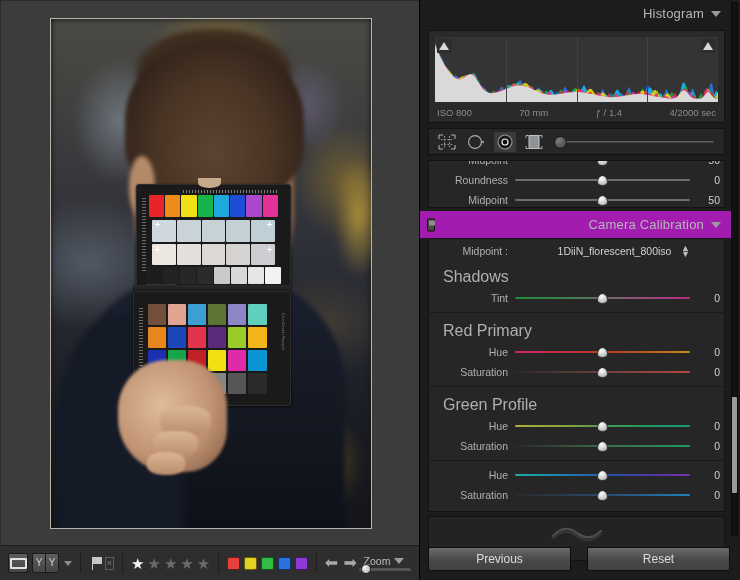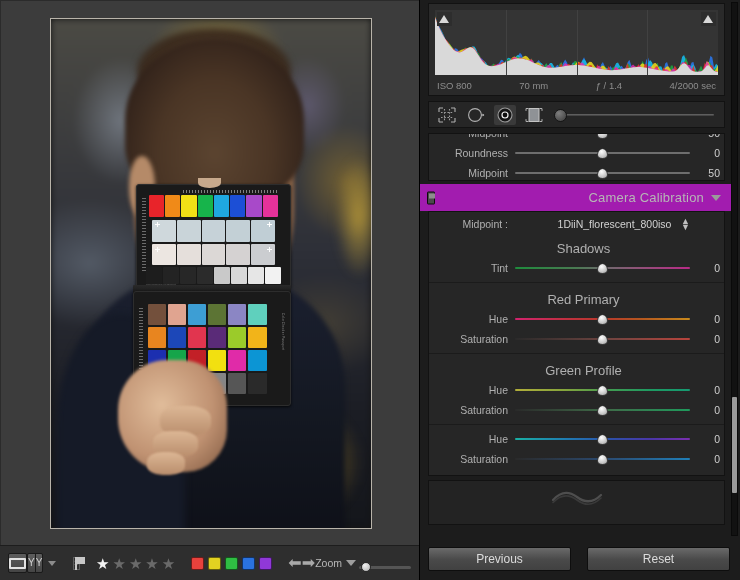--- a/index.html
+++ b/index.html
@@ -181,21 +181,21 @@
   .sl-track .bar { position:absolute; left:0; right:0; top:6px; height:2px;
       border-radius:1px; background:#6e6e6e; }
   .sl-track .knob { position:absolute; top:2px; width:11px; height:11px;
       margin-left:-5.5px;
       background: radial-gradient(circle at 40% 30%, #fdfdfd, #c9c9c9 60%, #9a9a9a);
       border:1px solid #3a3a3a;
       border-radius: 50% 50% 50% 50% / 62% 62% 38% 38%;
       clip-path: polygon(50% 0%, 100% 38%, 100% 76%, 78% 100%, 22% 100%, 0 76%, 0 38%); }
   .sl-val { width:30px; text-align:right; font-size:10.5px; color:#cfcfcf; }
 
-  .group-title { text-align:center; font-size:13px; color:#b0b0b0;
+  .group-title { font-size:16px; color:#b0b0b0;
       padding: 5px 0 2px 14px; }
 
   .profile-row { display:flex; align-items:center; height:24px; }
   .pr-label { width:86px; text-align:right; font-size:10.5px; color:#b0b0b0;
       padding-right:7px; }
   .pr-val { flex:1; font-size:10.5px; color:#d2d2d2; text-align:center;
       position:relative; padding-right:10px; }
   .pr-arrows { position:absolute; right:34px; top:50%; transform:translateY(-50%);
       font-size:9px; color:#bfbfbf; line-height:6px; }
 
@@ -244,22 +244,22 @@
   .rejecticon { width:13px; height:13px; border:1px solid #5e5e5e;
       color:#7d7d7d; font-size:9px; text-align:center; line-height:11px;
       cursor:pointer; }
   .stars { display:flex; gap:3px; }
   .star { font-size:15px; line-height:15px; color:#6a6a6a; cursor:pointer; }
   .star.on { color:#f2f2f2; }
   .labels { display:flex; gap:4px; }
   .lab { width:13px; height:13px; border:1px solid rgba(0,0,0,.55);
       border-radius:2px; cursor:pointer; }
   .navarr { font-size:16px; color:#a9a9a9; cursor:pointer; line-height:16px; }
-  #zoomcell { margin-left:auto; display:flex; flex-direction:row;
-      align-items:flex-end; gap:1px; }
+  #zoomcell { margin-left:auto; display:flex; flex-direction:column;
+      align-items:center; gap:1px; }
   #zoomcell .top { display:flex; align-items:center; gap:4px; }
   #zoomcell .lbl { font-size:10.5px; color:#b8b8b8; }
   #zoomcell .trk2 { width:52px; height:3px; background:#555; border-radius:2px;
       position:relative; margin-left:2px; }
   #zoomcell .knb2 { position:absolute; left:0; top:-4px; width:10px; height:10px;
       border-radius:50%; background:radial-gradient(circle at 35% 30%,#f0f0f0,#b0b0b0);
       border:1px solid #2a2a2a; }
   .caret-dn { width:0;height:0; border-left:5px solid transparent;
       border-right:5px solid transparent; border-top:6px solid #9e9e9e; }
 </style>
@@ -421,20 +421,24 @@
       <div class="trk2">
         <div class="knb2" id="zoomknob" style="left: 2.16px;"></div>
       </div>
     </div>
   </div>
 
   <div id="right-panel">
 
     <div id="panel-scroll">
 
+      <div class="hdr-row">
+        <span class="hdr-title">Histogram</span>
+        <span class="hdr-caret"></span>
+      </div>
 
       <div id="histo-wrap">
         <div id="histo">
           <div class="vline" style="left:25%"></div>
           <div class="vline" style="left:50%"></div>
           <div class="vline" style="left:75%"></div>
           <svg id="histo-svg" width="100%" height="100%" viewBox="0 0 300 67" preserveAspectRatio="none">
               <path d="M0,67 L0.0,7.2 L2.0,10.5 L4.0,15.2 L6.0,21.6 L8.0,27.3 L10.0,30.3 L12.0,32.0 L14.0,34.8 L16.0,38.7 L18.0,40.9 L20.0,40.3 L22.0,39.4 L24.0,40.7 L26.0,43.5 L28.0,44.4 L30.0,42.5 L32.0,40.5 L34.0,40.8 L36.0,42.0 L38.0,41.2 L40.0,38.6 L42.0,38.0 L44.0,41.5 L46.0,46.5 L48.0,49.4 L50.0,50.3 L52.0,52.8 L54.0,57.8 L56.0,61.8 L58.0,61.2 L60.0,57.8 L62.0,56.2 L64.0,57.3 L66.0,57.6 L68.0,54.6 L70.0,51.2 L72.0,51.7 L74.0,55.5 L76.0,57.5 L78.0,55.2 L80.0,51.9 L82.0,51.7 L84.0,53.3 L86.0,52.1 L88.0,47.3 L90.0,44.0 L92.0,46.1 L94.0,51.0 L96.0,53.1 L98.0,51.8 L100.0,51.9 L102.0,55.9 L104.0,59.9 L106.0,58.6 L108.0,53.7 L110.0,51.5 L112.0,54.5 L114.0,58.2 L116.0,57.9 L118.0,55.7 L120.0,57.5 L122.0,63.3 L124.0,66.8 L126.0,63.8 L128.0,58.1 L130.0,56.4 L132.0,58.6 L134.0,58.8 L136.0,54.5 L138.0,51.1 L140.0,54.0 L142.0,60.7 L144.0,63.5 L146.0,60.1 L148.0,56.6 L150.0,57.8 L152.0,60.6 L154.0,58.5 L156.0,52.0 L158.0,48.8 L160.0,53.3 L162.0,60.0 L164.0,61.6 L166.0,59.0 L168.0,59.2 L170.0,64.3 L172.0,67.8 L174.0,63.8 L176.0,56.1 L178.0,53.7 L180.0,58.1 L182.0,62.1 L184.0,60.5 L186.0,57.7 L188.0,60.9 L190.0,68.5 L192.0,71.5 L194.0,65.9 L196.0,58.5 L198.0,57.4 L200.0,60.6 L202.0,60.1 L204.0,54.3 L206.0,51.2 L208.0,56.6 L210.0,65.4 L212.0,67.5 L214.0,62.2 L216.0,58.1 L218.0,60.6 L220.0,63.6 L222.0,59.6 L224.0,51.3 L226.0,49.1 L228.0,56.3 L230.0,64.5 L232.0,65.2 L234.0,61.5 L236.0,62.5 L238.0,69.0 L240.0,71.7 L242.0,64.7 L244.0,55.1 L246.0,53.7 L248.0,60.1 L250.0,64.3 L252.0,61.3 L254.0,58.2 L256.0,62.7 L258.0,70.3 L260.0,69.6 L262.0,58.9 L264.0,49.7 L266.0,51.1 L268.0,58.0 L270.0,59.2 L272.0,54.2 L274.0,53.6 L276.0,62.8 L278.0,73.3 L280.0,73.9 L282.0,66.2 L284.0,61.0 L286.0,62.4 L288.0,62.4 L290.0,55.2 L292.0,47.1 L294.0,49.0 L296.0,60.6 L298.0,69.9 L300.0,68.7 L300,67 Z" fill="#2b6fd6"></path>
               <path d="M0,67 L0.0,8.6 L2.0,13.3 L4.0,16.6 L6.0,19.5 L8.0,23.1 L10.0,27.6 L12.0,31.9 L14.0,34.8 L16.0,36.5 L18.0,38.1 L20.0,40.7 L22.0,43.8 L24.0,46.0 L26.0,46.1 L28.0,44.2 L30.0,42.1 L32.0,41.1 L34.0,40.9 L36.0,40.3 L38.0,38.7 L40.0,37.4 L42.0,38.0 L44.0,41.3 L46.0,46.0 L48.0,49.9 L50.0,51.7 L52.0,52.5 L54.0,54.2 L56.0,57.2 L58.0,60.2 L60.0,61.2 L62.0,59.9 L64.0,57.9 L66.0,57.2 L68.0,58.0 L70.0,58.7 L72.0,57.3 L74.0,53.8 L76.0,50.4 L78.0,49.2 L80.0,50.1 L82.0,51.0 L84.0,50.0 L86.0,47.6 L88.0,46.2 L90.0,47.6 L92.0,51.0 L94.0,53.8 L96.0,54.0 L98.0,52.6 L100.0,52.3 L102.0,54.5 L104.0,57.8 L106.0,59.5 L108.0,58.0 L110.0,55.3 L112.0,54.1 L114.0,55.7 L116.0,58.3 L118.0,59.1 L120.0,57.1 L122.0,54.7 L124.0,54.7 L126.0,57.8 L128.0,61.4 L130.0,62.4 L132.0,60.4 L134.0,58.2 L136.0,58.5 L138.0,61.2 L140.0,63.4 L142.0,62.2 L144.0,58.1 L146.0,54.5 L148.0,54.0 L150.0,56.1 L152.0,57.6 L154.0,56.0 L156.0,52.5 L158.0,50.6 L160.0,52.8 L162.0,57.5 L164.0,60.9 L166.0,60.7 L168.0,58.7 L170.0,58.5 L172.0,61.8 L174.0,66.4 L176.0,68.1 L178.0,65.6 L180.0,61.3 L182.0,59.5 L184.0,61.2 L186.0,63.7 L188.0,63.3 L190.0,59.1 L192.0,54.8 L194.0,54.2 L196.0,57.7 L198.0,61.7 L200.0,62.4 L202.0,59.6 L204.0,57.2 L206.0,58.7 L208.0,63.4 L210.0,67.1 L212.0,66.2 L214.0,61.6 L216.0,57.9 L218.0,58.3 L220.0,61.4 L222.0,62.9 L224.0,59.9 L226.0,54.5 L228.0,51.6 L230.0,53.9 L232.0,59.1 L234.0,62.2 L236.0,60.9 L238.0,58.0 L240.0,58.2 L242.0,63.1 L244.0,69.4 L246.0,71.9 L248.0,69.0 L250.0,64.4 L252.0,63.1 L254.0,65.6 L256.0,67.9 L258.0,64.9 L260.0,56.5 L262.0,48.3 L264.0,46.4 L266.0,51.2 L268.0,57.6 L270.0,59.9 L272.0,57.7 L274.0,56.1 L276.0,59.4 L278.0,66.4 L280.0,71.7 L282.0,71.0 L284.0,65.3 L286.0,60.0 L288.0,59.5 L290.0,63.5 L292.0,66.8 L294.0,64.9 L296.0,59.1 L298.0,55.5 L300.0,57.5 L300,67 Z" fill="#17b2e0" opacity="0.95"></path>
               <path d="M0,67 L0.0,6.3 L2.0,12.0 L4.0,17.7 L6.0,21.5 L8.0,25.1 L10.0,29.9 L12.0,33.2 L14.0,33.8 L16.0,35.1 L18.0,38.8 L20.0,42.1 L22.0,42.9 L24.0,43.6 L26.0,45.0 L28.0,44.1 L30.0,40.6 L32.0,38.7 L34.0,39.8 L36.0,40.3 L38.0,38.9 L40.0,39.2 L42.0,42.0 L44.0,43.7 L46.0,44.3 L48.0,47.9 L50.0,53.9 L52.0,57.0 L54.0,56.4 L56.0,56.7 L58.0,58.2 L60.0,57.2 L62.0,55.1 L64.0,56.6 L66.0,59.8 L68.0,59.0 L70.0,55.2 L72.0,53.8 L74.0,54.2 L76.0,52.3 L78.0,50.3 L80.0,52.2 L82.0,54.8 L84.0,52.5 L86.0,48.2 L88.0,48.1 L90.0,49.9 L92.0,49.3 L94.0,49.0 L96.0,52.7 L98.0,55.6 L100.0,52.9 L102.0,49.9 L104.0,52.1 L106.0,55.7 L108.0,55.8 L110.0,56.3 L112.0,60.1 L114.0,61.6 L116.0,57.4 L118.0,54.6 L120.0,57.9 L122.0,61.3 L124.0,60.2 L126.0,59.6 L128.0,62.0 L130.0,61.1 L132.0,55.6 L134.0,53.7 L136.0,58.2 L138.0,61.0 L140.0,58.6 L142.0,57.4 L144.0,59.1 L146.0,57.3 L148.0,52.3 L150.0,52.8 L152.0,59.0 L154.0,61.2 L156.0,57.8 L158.0,56.7 L160.0,58.7 L162.0,57.1 L164.0,53.6 L166.0,56.7 L168.0,63.7 L170.0,64.3 L172.0,59.5 L174.0,58.6 L176.0,61.0 L178.0,59.6 L180.0,57.4 L182.0,61.9 L184.0,67.9 L186.0,65.6 L188.0,59.3 L190.0,58.9 L192.0,61.7 L194.0,60.3 L196.0,58.7 L198.0,63.5 L200.0,67.3 L202.0,62.0 L204.0,55.0 L206.0,56.2 L208.0,60.1 L210.0,58.8 L212.0,57.9 L214.0,62.6 L216.0,64.5 L218.0,57.5 L220.0,52.2 L222.0,56.5 L224.0,61.8 L226.0,60.7 L228.0,60.3 L230.0,64.7 L232.0,64.7 L234.0,57.2 L236.0,54.5 L238.0,61.6 L240.0,66.9 L242.0,64.4 L244.0,63.2 L246.0,66.4 L248.0,64.5 L250.0,57.2 L252.0,57.1 L254.0,65.5 L256.0,68.4 L258.0,61.7 L260.0,57.2 L262.0,57.4 L264.0,53.8 L266.0,48.8 L268.0,54.2 L270.0,66.2 L272.0,69.1 L274.0,62.9 L276.0,61.1 L278.0,64.1 L280.0,61.6 L282.0,57.3 L284.0,61.7 L286.0,68.1 L288.0,63.3 L290.0,53.7 L292.0,54.5 L294.0,61.0 L296.0,61.0 L298.0,59.5 L300.0,66.4 L300,67 Z" fill="#1fa33f" opacity="0.9"></path>

